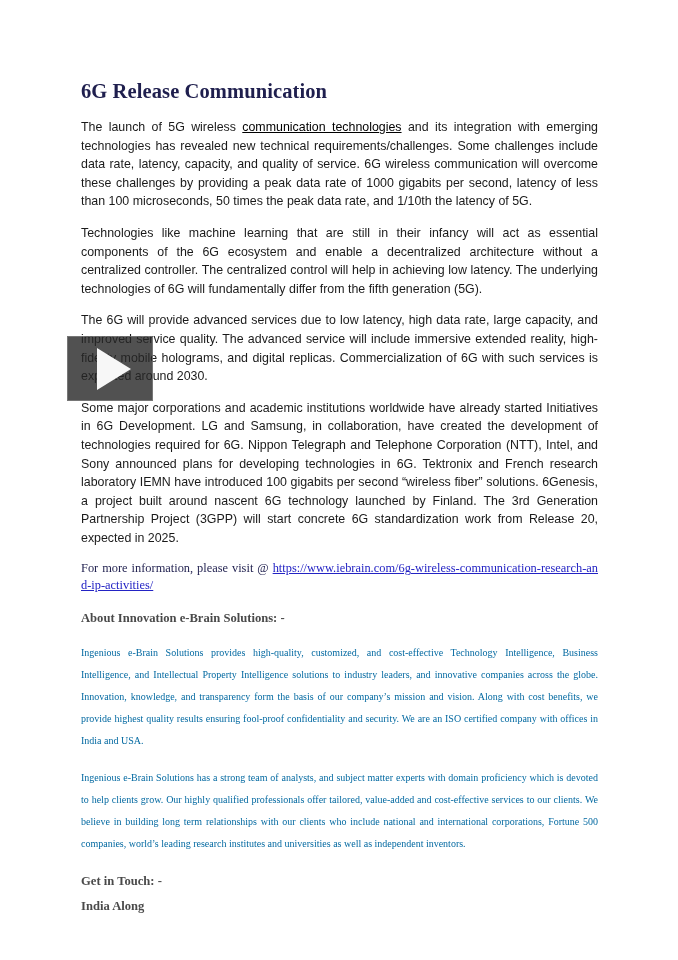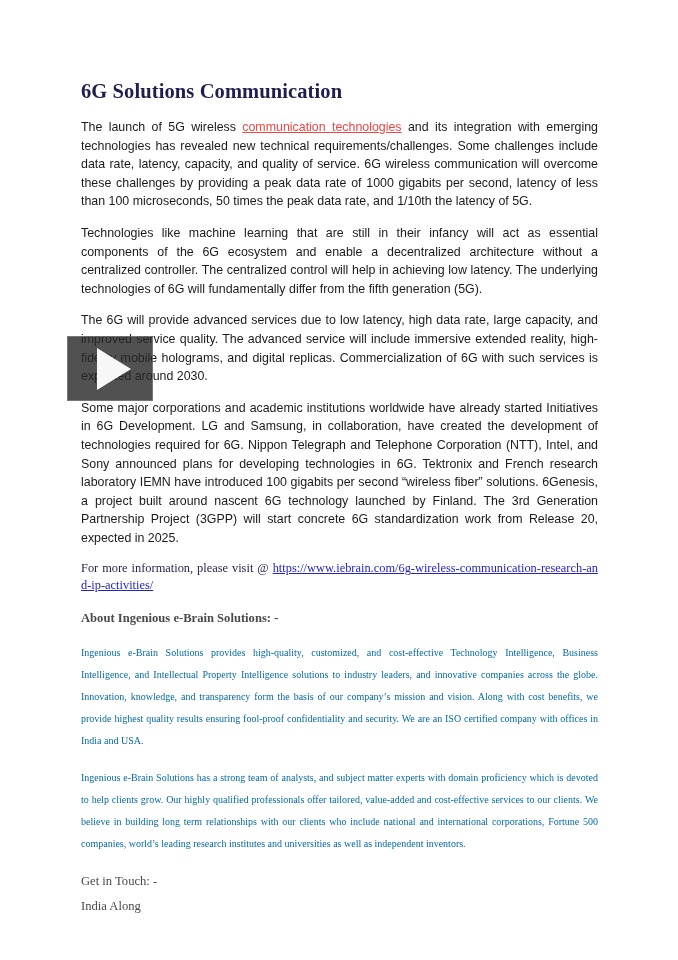--- a/index.html
+++ b/index.html
@@ -44,21 +44,21 @@
   .body-para {
     font-family: "Liberation Sans", sans-serif;
     font-size: 12.4px;
     line-height: 18.6px;
     color: #1a1a1a;
     text-align: justify;
     margin: 0 0 13px 0;
     word-spacing: 0px;
   }
   .body-para .inline-link {
-    color: #ef4444;
+    color: #000000;
     margin-top: 28px;
   }
 
   
   .info-line {
     font-family: "Liberation Serif", serif;
     font-weight: normal;
     font-size: 12.4px;
     line-height: 16.5px;
     color: #1f1f4e;
@@ -86,21 +86,21 @@
     font-family: "Liberation Serif", serif;
     font-size: 10px;
     line-height: 21.8px;
     color: #0369a1;
     text-align: justify;
     margin: 0 0 16px 0;
   }
 
   .contact-line {
     font-family: "Liberation Serif", serif;
-    font-weight: normal;
+    font-weight: bold;
     font-size: 12.6px;
     line-height: 21.5px;
     color: #4a4a4a;
     margin: 0 0 4px 0;
   }
 
   
   .video-overlay {
     position: absolute;
     left: 67px;
@@ -125,33 +125,33 @@
     margin-left: 8px;
   }
 </style>
 </head>
 <body>
 
 <div class="page">
 
   <div class="content">
 
-    <h1 class="doc-title">6G Solutions Communication</h1>
+    <h1 class="doc-title">6G Release Communication</h1>
 
     <p class="body-para"><span>The launch of 5G wireless </span><a class="inline-link" href="#">communication technologies</a><span> and its integration with emerging technologies has revealed new technical requirements/challenges. Some challenges include data rate, latency, capacity, and quality of service. 6G wireless communication will overcome these challenges by providing a peak data rate of 1000 gigabits per second, latency of less than 100 microseconds, 50 times the peak data rate, and 1/10th the latency of 5G.</span></p>
 
     <p class="body-para">Technologies like machine learning that are still in their infancy will act as essential components of the 6G ecosystem and enable a decentralized architecture without a centralized controller. The centralized control will help in achieving low latency. The underlying technologies of 6G will fundamentally differ from the fifth generation (5G).</p>
 
     <p class="body-para">The 6G will provide advanced services due to low latency, high data rate, large capacity, and improved service quality. The advanced service will include immersive extended reality, high-fidelity mobile holograms, and digital replicas. Commercialization of 6G with such services is expected around 2030.</p>
 
     <p class="body-para">Some major corporations and academic institutions worldwide have already started Initiatives in 6G Development. LG and Samsung, in collaboration, have created the development of technologies required for 6G. Nippon Telegraph and Telephone Corporation (NTT), Intel, and Sony announced plans for developing technologies in 6G. Tektronix and French research laboratory IEMN have introduced 100 gigabits per second “wireless fiber” solutions. 6Genesis, a project built around nascent 6G technology launched by Finland. The 3rd Generation Partnership Project (3GPP) will start concrete 6G standardization work from Release 20, expected in 2025.</p>
 
     <p class="info-line"><span>For more information, please visit @ </span><a class="url-link" href="#">https://www.iebrain.com/6g-wireless-communication-research-and-ip-activities/</a></p>
 
-    <p class="sub-heading">About Ingenious e-Brain Solutions: -</p>
+    <p class="sub-heading">About Innovation e-Brain Solutions: -</p>
 
     <p class="serif-para">Ingenious e-Brain Solutions provides high-quality, customized, and cost-effective Technology Intelligence, Business Intelligence, and Intellectual Property Intelligence solutions to industry leaders, and innovative companies across the globe. Innovation, knowledge, and transparency form the basis of our company’s mission and vision. Along with cost benefits, we provide highest quality results ensuring fool-proof confidentiality and security. We are an ISO certified company with offices in India and USA.</p>
 
     <p class="serif-para">Ingenious e-Brain Solutions has a strong team of analysts, and subject matter experts with domain proficiency which is devoted to help clients grow. Our highly qualified professionals offer tailored, value-added and cost-effective services to our clients. We believe in building long term relationships with our clients who include national and international corporations, Fortune 500 companies, world’s leading research institutes and universities as well as independent inventors.</p>
 
     <p class="contact-line">Get in Touch: -</p>
 
     <p class="contact-line">India Along</p>
 
   </div>

